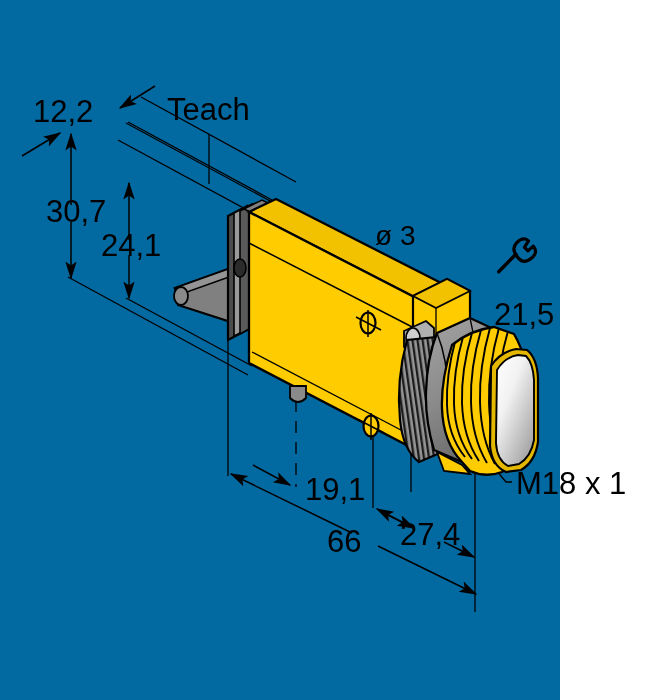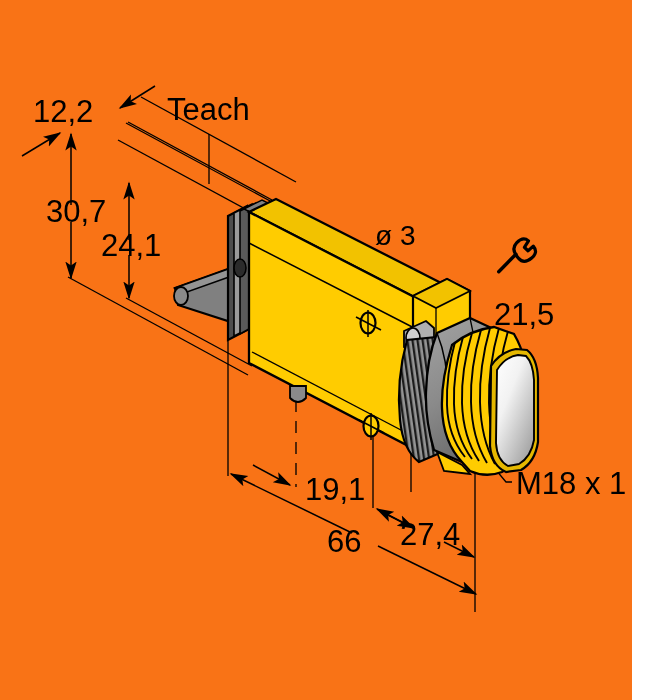--- a/index.html
+++ b/index.html
@@ -9,23 +9,23 @@
     background: #ffffff;
   }
   body {
     width: 650px;
     height: 700px;
     font-family: "Liberation Sans", sans-serif;
     overflow: hidden;
   }
   #drawing-root {
     position: relative;
-    width: 632px;
+    width: 560px;
     height: 700px;
-    background: #f97316;
+    background: #0369a1;
   }
   svg.tech-drawing {
     display: block;
     width: 650px;
     height: 700px;
   }
   text.dim-label {
     font-family: "Liberation Sans", sans-serif;
     font-size: 31px;
     fill: #000000;

